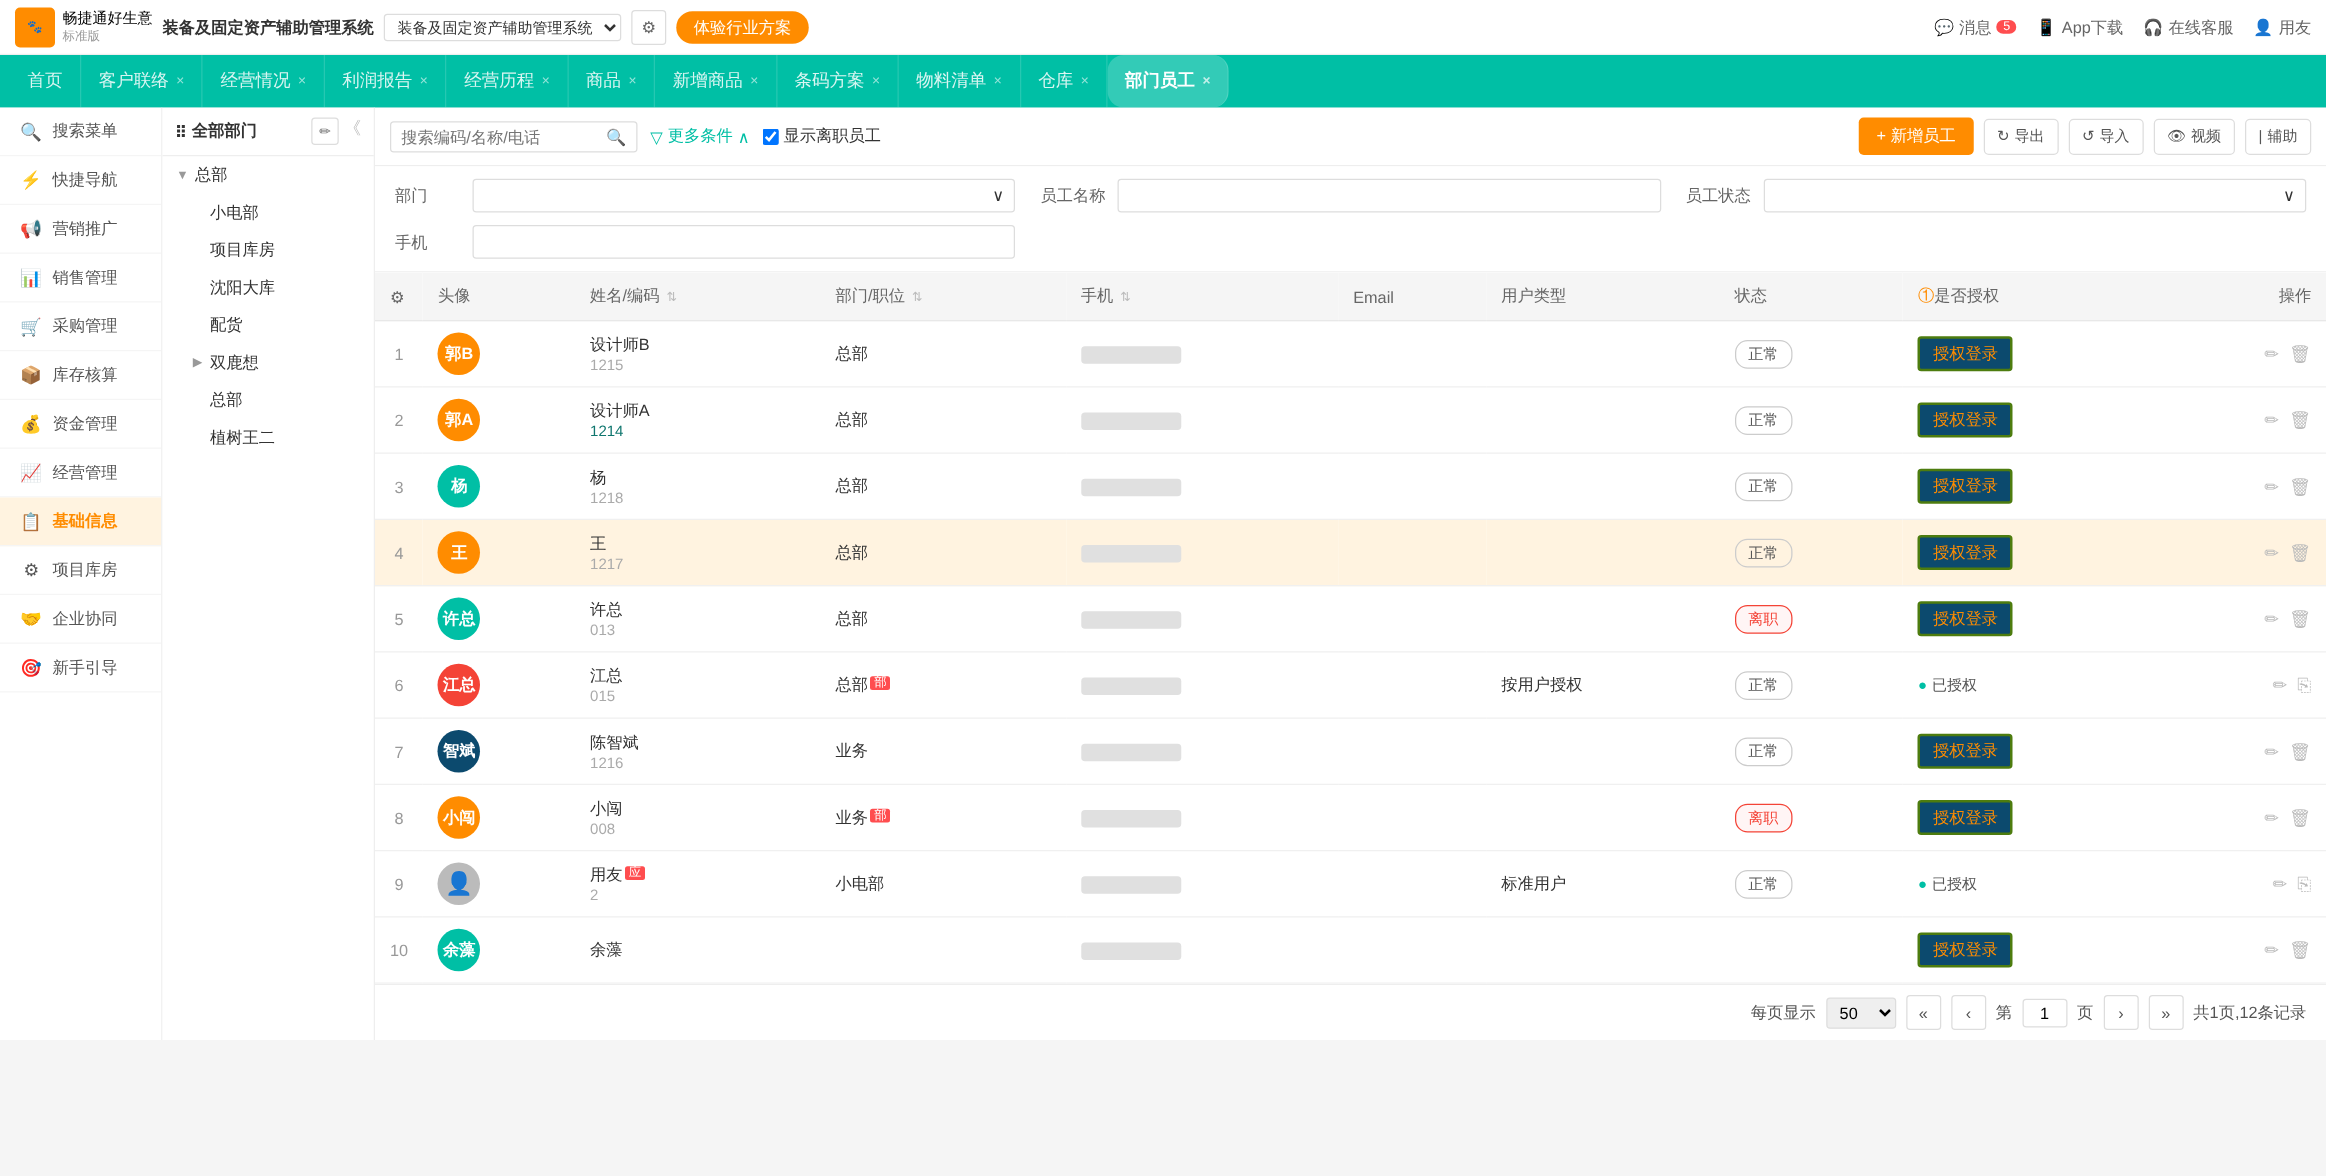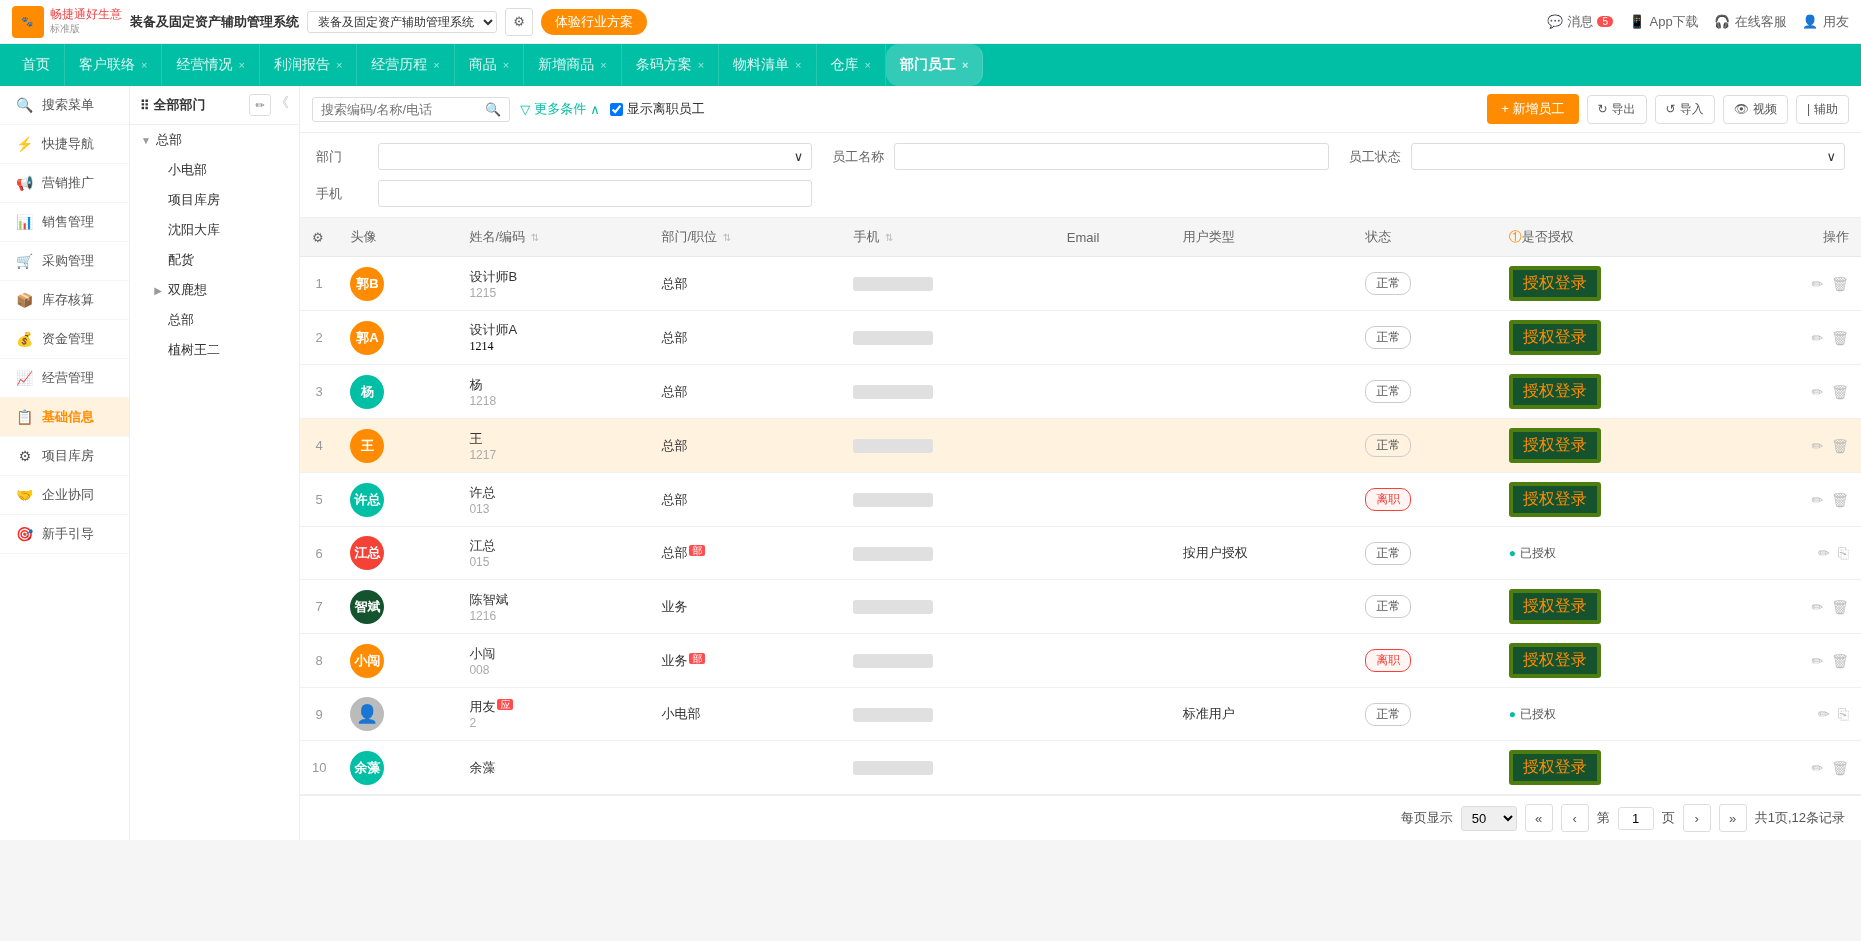--- a/index.html
+++ b/index.html
@@ -7,21 +7,21 @@
 
     
     .top-bar {
       display: flex; align-items: center; justify-content: space-between;
       background: #fff; height: 44px; padding: 0 12px;
       border-bottom: 1px solid #eee; position: relative; z-index: 10;
     }
     .top-bar-left { display: flex; align-items: center; gap: 8px; }
     .logo-area { display: flex; align-items: center; gap: 6px; }
     .logo-icon { width: 32px; height: 32px; background: #ff8c00; border-radius: 4px; display: flex; align-items: center; justify-content: center; color: white; font-size: 10px; font-weight: bold; }
-    .logo-text { font-size: 12px; color: #ef4444; line-height: 1.2; }
+    .logo-text { font-size: 12px; color: #000000; line-height: 1.2; }
     .logo-sub { font-size: 10px; color: #999; }
     .system-title { font-size: 13px; color: #333; font-weight: bold; }
     .system-select { border: 1px solid #ddd; border-radius: 3px; padding: 2px 6px; font-size: 12px; color: #333; cursor: pointer; background: #fff; }
     .gear-btn { width: 28px; height: 28px; border: 1px solid #ddd; border-radius: 3px; display: flex; align-items: center; justify-content: center; cursor: pointer; background: #fff; color: #666; }
     .trial-btn { background: #ff8c00; color: white; border: none; border-radius: 16px; padding: 4px 14px; font-size: 13px; cursor: pointer; }
     .top-bar-right { display: flex; align-items: center; gap: 16px; font-size: 13px; color: #666; }
     .top-right-item { display: flex; align-items: center; gap: 4px; cursor: pointer; }
     .badge { background: #ff4d4f; color: white; border-radius: 10px; font-size: 10px; padding: 0 4px; min-width: 16px; text-align: center; }
 
     
@@ -94,21 +94,21 @@
     table { width: 100%; border-collapse: collapse; }
     thead tr { background: #f5f5f5; border-bottom: 1px solid #e8e8e8; }
     thead th { padding: 10px 12px; text-align: left; font-size: 13px; color: #666; font-weight: normal; white-space: nowrap; }
     tbody tr { border-bottom: 1px solid #f0f0f0; }
     tbody tr.highlighted { background: #fff3e0; }
     tbody td { padding: 9px 12px; font-size: 13px; color: #333; vertical-align: middle; }
     .avatar { width: 34px; height: 34px; border-radius: 50%; display: flex; align-items: center; justify-content: center; color: white; font-size: 13px; font-weight: bold; }
     .status-badge { display: inline-flex; align-items: center; padding: 2px 10px; border-radius: 10px; font-size: 12px; }
     .status-normal { border: 1px solid #ccc; color: #555; }
     .status-resigned { border: 1px solid #f44336; color: #f44336; background: #fff5f5; }
-    .auth-btn { border: 4px solid #4d7c0f; color: #ff8c00; background: #14532d; border-radius: 3px; padding: 3px 10px; font-size: 16px; cursor: pointer; }
+    .auth-btn { border: 2px solid #4d7c0f; color: #ff8c00; background: #0c4a6e; border-radius: 3px; padding: 3px 10px; font-size: 13px; cursor: pointer; }
     .authorized { color: #555; font-size: 12px; }
     .dot-authorized { color: #00bfa5; margin-right: 4px; }
     .action-icons { display: flex; align-items: center; gap: 8px; }
     .action-icon { color: #bbb; cursor: pointer; font-size: 14px; }
     .tag-badge { background: #ff4d4f; color: white; font-size: 10px; padding: 0 3px; border-radius: 2px; margin-left: 2px; vertical-align: top; }
     .sort-icon { color: #bbb; font-size: 10px; margin-left: 2px; }
 
     
     .pagination {
       display: flex; align-items: center; justify-content: flex-end;
@@ -386,21 +386,21 @@
                 </div>
               </td>
   </tr>
             <tr>
     <td style="text-align:center;color:#999;">2</td>
     <td>
                 <div class="avatar" style="background:#ff8c00;">郭A</div>
               </td>
     <td>
                 <div>设计师A</div>
-                <div style="color:#000000;font-size:12px;font-family:Liberation Serif, serif;">1214</div>
+                <div style="color:#0f766e;font-size:12px;">1214</div>
               </td>
     <td>总部</td>
     <td><span class="phone-blur"></span></td>
     <td></td>
     <td></td>
     <td><span class="status-badge status-normal">正常</span></td>
     <td><button class="auth-btn">授权登录</button></td>
     <td style="text-align:right;">
                 <div class="action-icons" style="justify-content:flex-end;">
                   <span class="action-icon">✏</span>
@@ -492,21 +492,21 @@
     <td style="text-align:right;">
                 <div class="action-icons" style="justify-content:flex-end;">
                   <span class="action-icon">✏</span>
                   <span class="action-icon">⎘</span>
                 </div>
               </td>
   </tr>
             <tr>
     <td style="text-align:center;color:#999;">7</td>
     <td>
-                <div class="avatar" style="background:#14532d;">智斌</div>
+                <div class="avatar" style="background:#0c4a6e;">智斌</div>
               </td>
     <td>
                 <div>陈智斌</div>
                 <div style="color:#aaa;font-size:12px;">1216</div>
               </td>
     <td>业务</td>
     <td><span class="phone-blur"></span></td>
     <td></td>
     <td></td>
     <td><span class="status-badge status-normal">正常</span></td>

